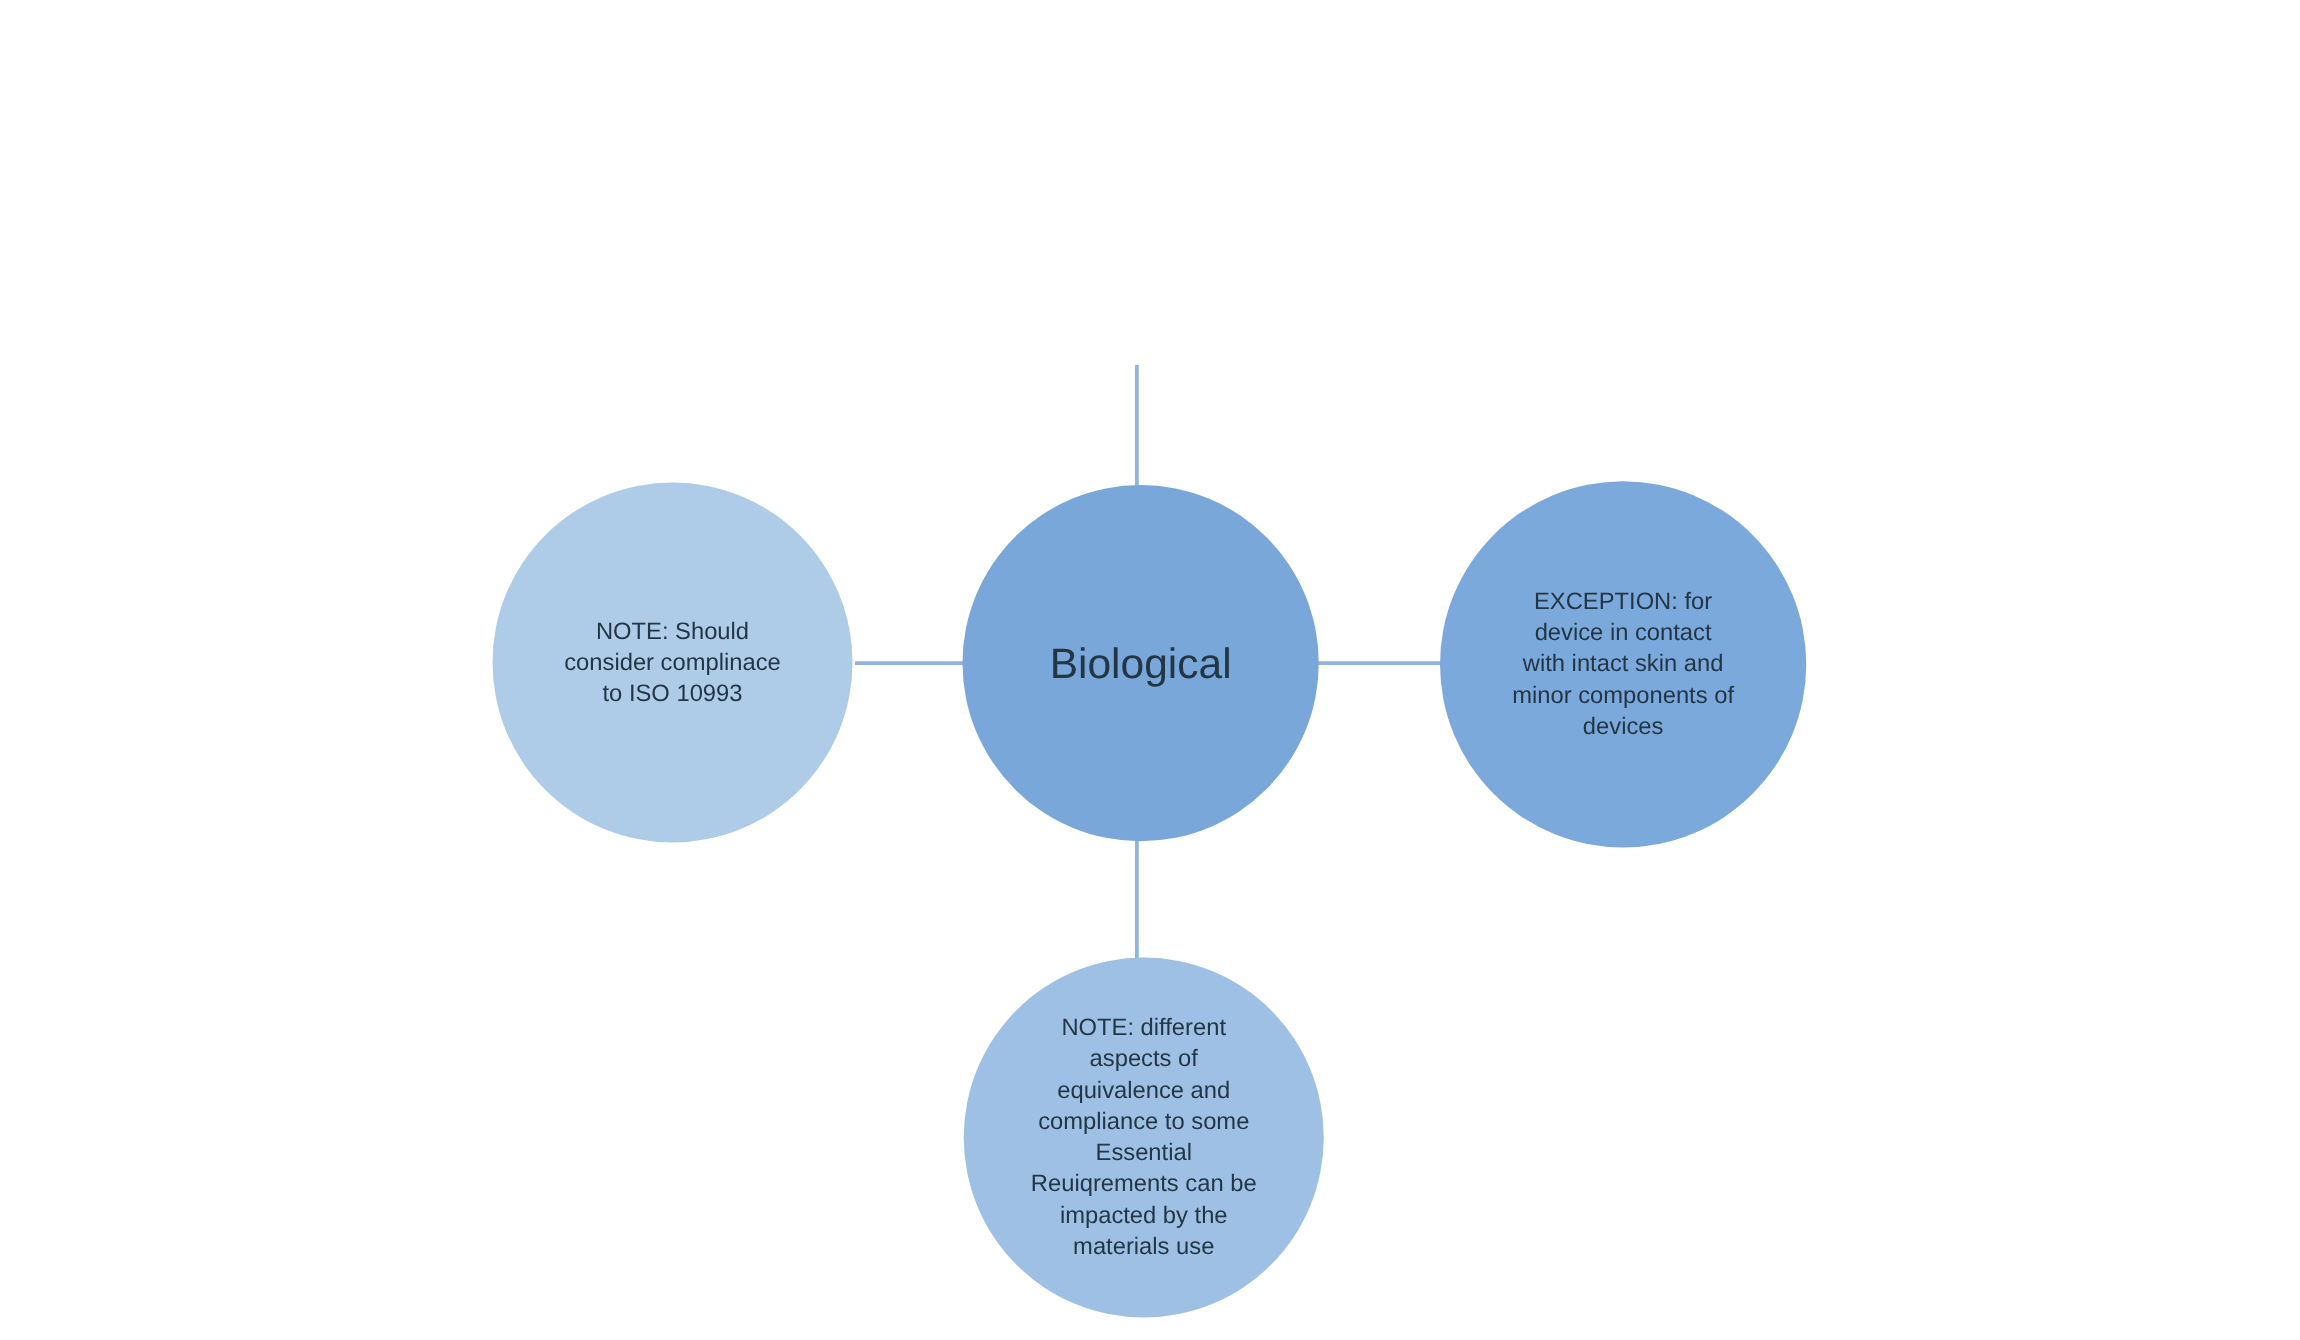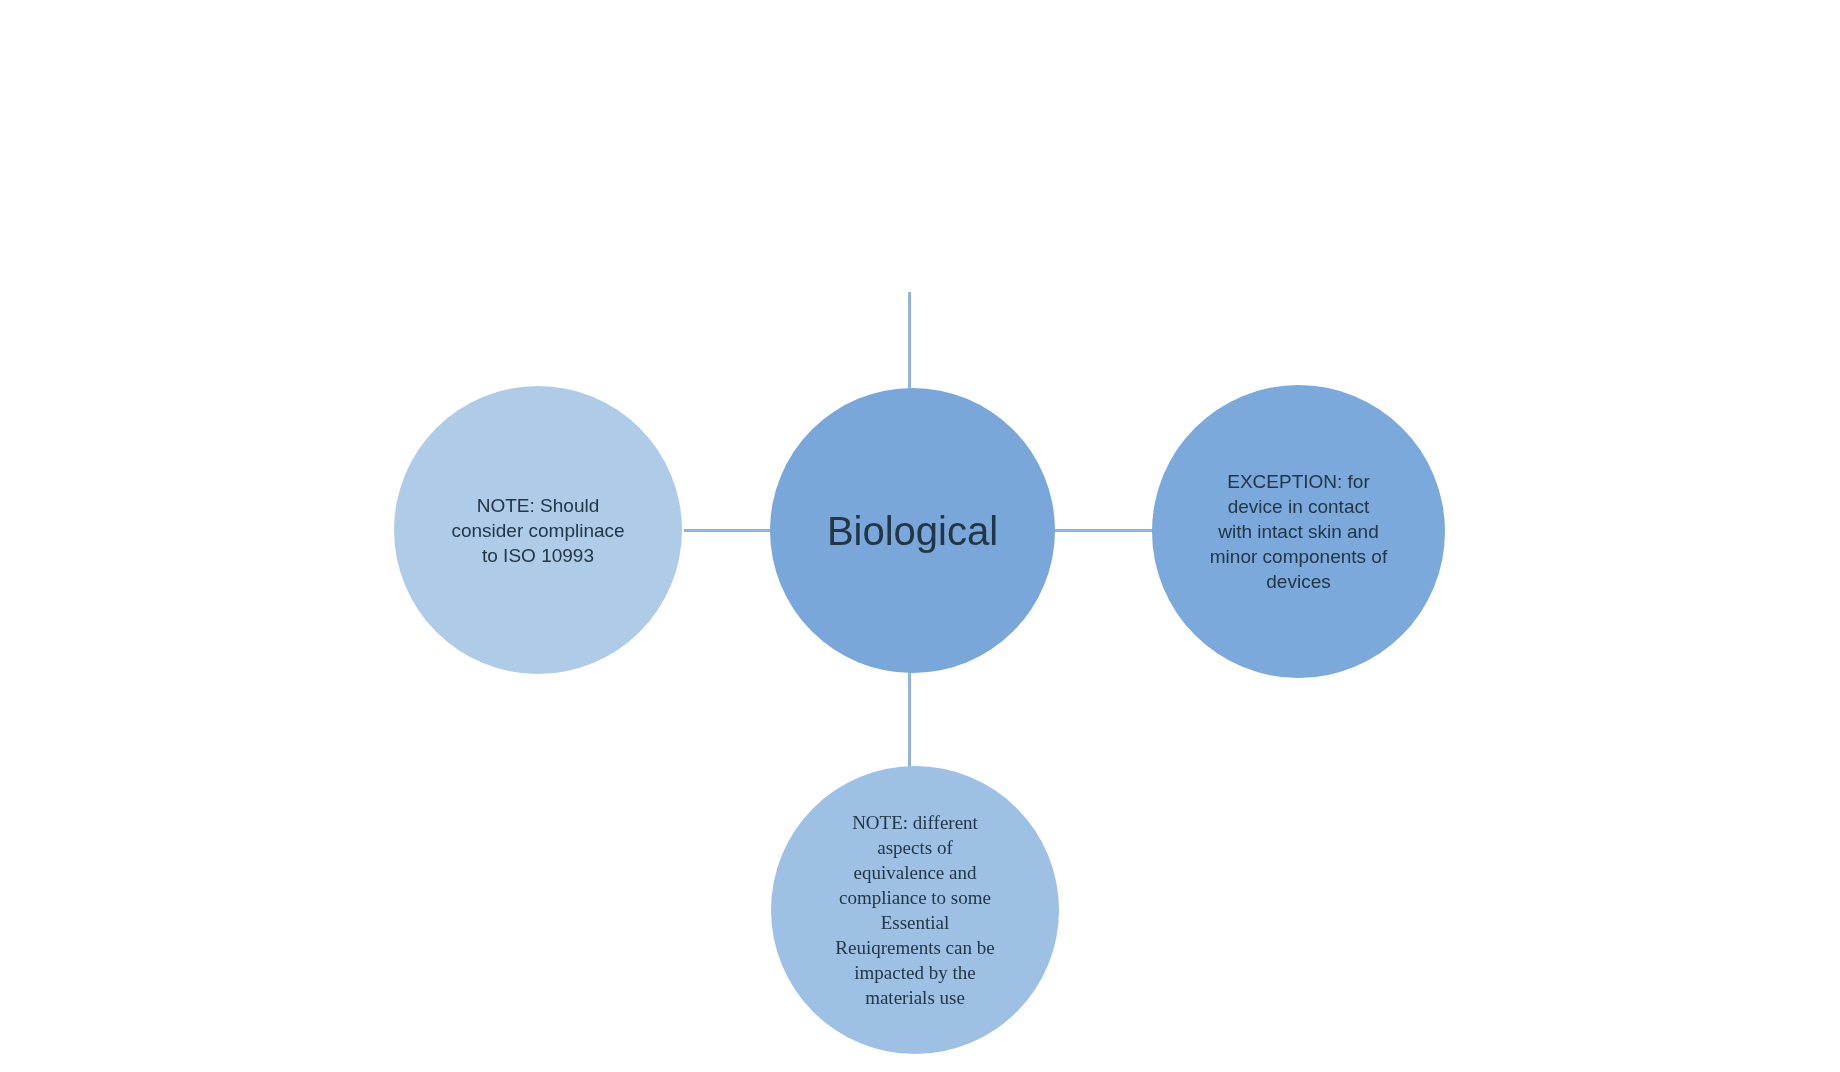--- a/index.html
+++ b/index.html
@@ -27,21 +27,21 @@
   .circle-text {
     white-space: pre-line;
     font-size: 19px;
     line-height: 25px;
     text-align: center;
   }
   .circle-text .bold {
     font-weight: 700;
   }
   .center-label {
-    font-size: 40px;
+    font-size: 34px;
     line-height: 44px;
     text-align: left;
   }
   .connector {
     position: absolute;
   }
   .connector.v { width: 3px; }
   .connector.h { height: 3px; }
 
   
@@ -79,21 +79,21 @@
 
   <div class="circle node-right" style="background-color: rgb(123, 169, 219);">
     <div class="circle-text" style="color: rgb(35, 54, 69);">EXCEPTION: for
 device in contact
 with intact skin and
 minor components of
 devices</div>
   </div>
 
   <div class="circle node-bottom" style="background-color: rgb(157, 192, 228);">
-    <div class="circle-text" style="color: rgb(35, 54, 69); font-family: Liberation Serif, serif;">NOTE: different
+    <div class="circle-text" style="color: rgb(35, 54, 69);">NOTE: different
 aspects of
 equivalence and
 compliance to some
 Essential
 Reuiqrements can be
 impacted by the
 materials use</div>
   </div>
 
 </div>

